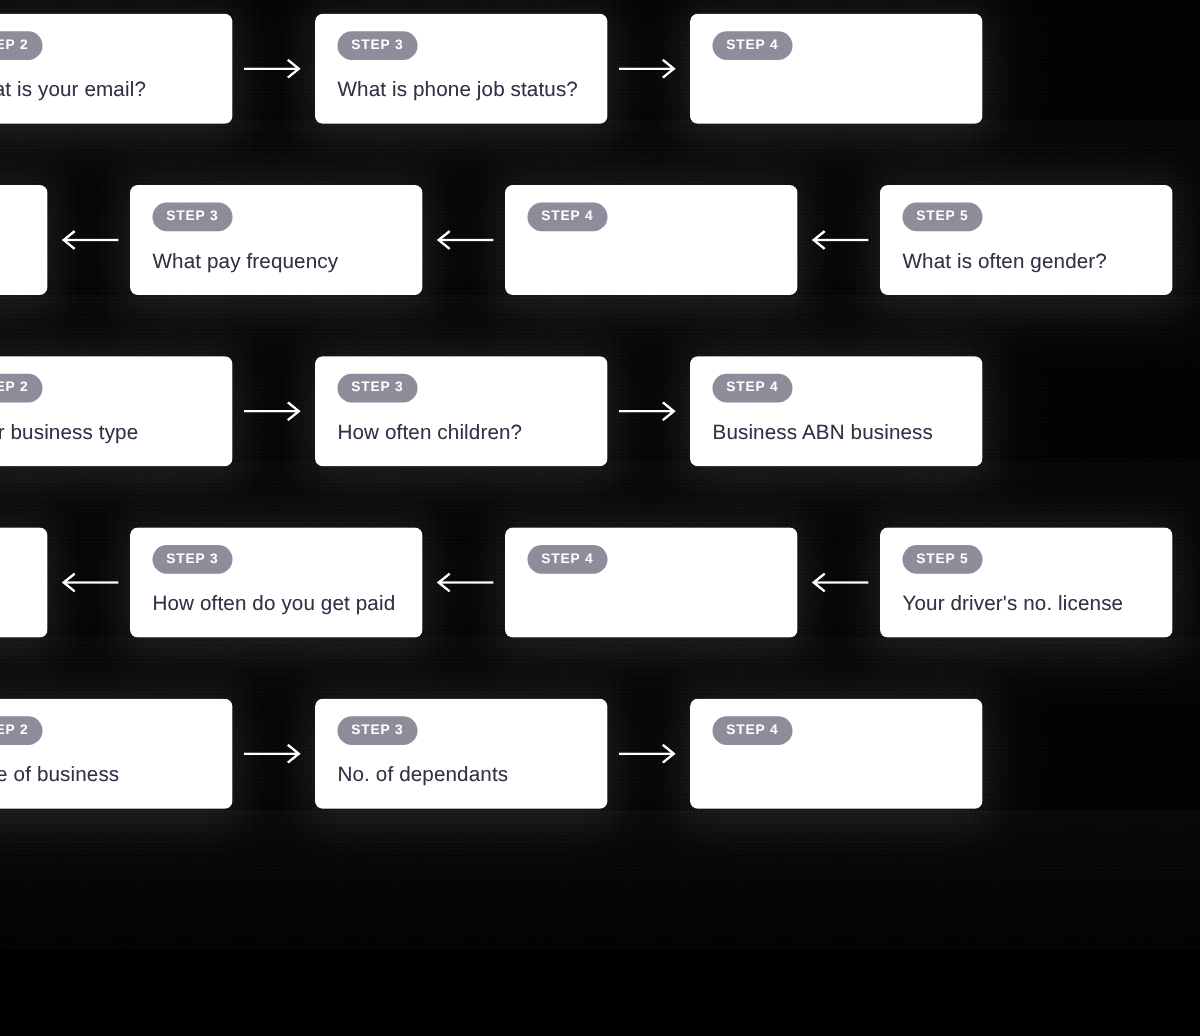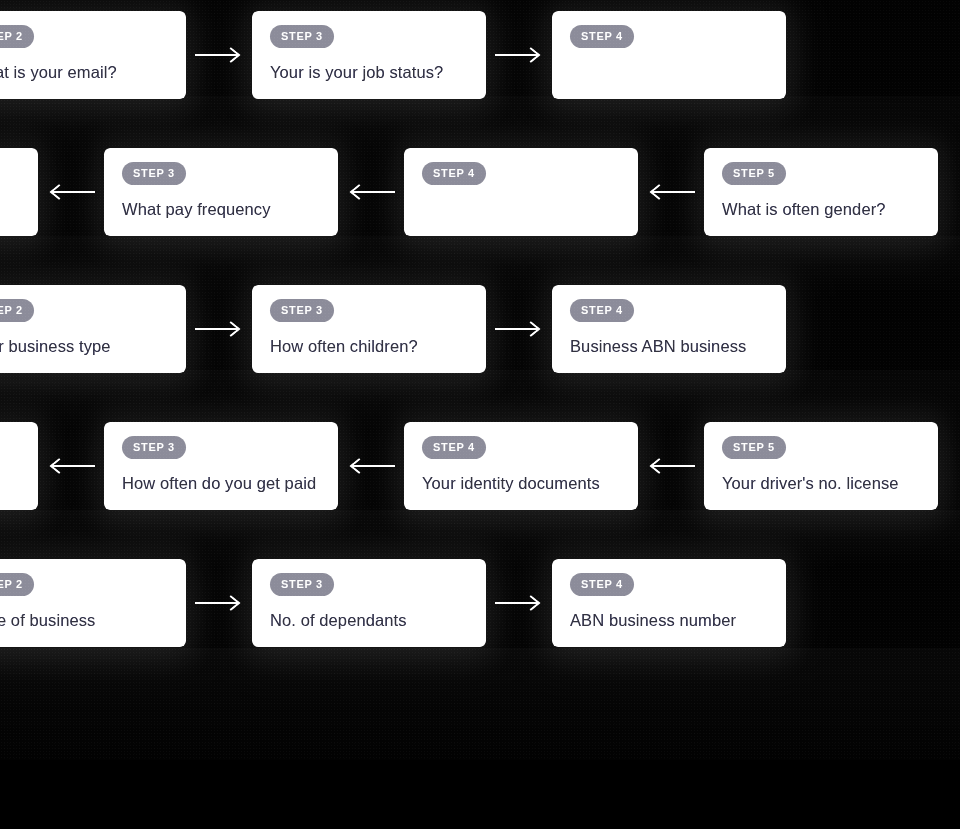--- a/index.html
+++ b/index.html
@@ -120,21 +120,21 @@
       <div class="card-title">What is your email?</div>
     </div>
     <div class="arrow">
       <svg width="48" height="16" viewBox="0 0 48 16" aria-hidden="true">
         <path d="M1 8 H42" stroke="#ffffff" stroke-width="2" fill="none" stroke-linecap="square"></path>
         <path d="M36 1.5 L44 8 L36 14.5" stroke="#ffffff" stroke-width="2.2" fill="none" stroke-linecap="square" stroke-linejoin="miter"></path>
       </svg>
     </div>
     <div class="card">
       <span class="badge">STEP 3</span>
-      <div class="card-title">Your is your job status?</div>
+      <div class="card-title">What is phone job status?</div>
     </div>
     <div class="arrow">
       <svg width="48" height="16" viewBox="0 0 48 16" aria-hidden="true">
         <path d="M1 8 H42" stroke="#ffffff" stroke-width="2" fill="none" stroke-linecap="square"></path>
         <path d="M36 1.5 L44 8 L36 14.5" stroke="#ffffff" stroke-width="2.2" fill="none" stroke-linecap="square" stroke-linejoin="miter"></path>
       </svg>
     </div>
     <div class="card">
       <span class="badge">STEP 4</span>
     </div>
@@ -219,21 +219,20 @@
       <div class="card-title">How often do you get paid</div>
     </div>
     <div class="arrow">
       <svg width="48" height="16" viewBox="0 0 48 16" aria-hidden="true">
         <path d="M6 8 H47" stroke="#ffffff" stroke-width="2" fill="none" stroke-linecap="square"></path>
         <path d="M12 1.5 L4 8 L12 14.5" stroke="#ffffff" stroke-width="2.2" fill="none" stroke-linecap="square" stroke-linejoin="miter"></path>
       </svg>
     </div>
     <div class="card">
       <span class="badge">STEP 4</span>
-      <div class="card-title">Your identity documents</div>
     </div>
     <div class="arrow">
       <svg width="48" height="16" viewBox="0 0 48 16" aria-hidden="true">
         <path d="M6 8 H47" stroke="#ffffff" stroke-width="2" fill="none" stroke-linecap="square"></path>
         <path d="M12 1.5 L4 8 L12 14.5" stroke="#ffffff" stroke-width="2.2" fill="none" stroke-linecap="square" stroke-linejoin="miter"></path>
       </svg>
     </div>
     <div class="card">
       <span class="badge">STEP 5</span>
       <div class="card-title">Your driver's no. license</div>
@@ -256,19 +255,18 @@
       <div class="card-title">No. of dependants</div>
     </div>
     <div class="arrow">
       <svg width="48" height="16" viewBox="0 0 48 16" aria-hidden="true">
         <path d="M1 8 H42" stroke="#ffffff" stroke-width="2" fill="none" stroke-linecap="square"></path>
         <path d="M36 1.5 L44 8 L36 14.5" stroke="#ffffff" stroke-width="2.2" fill="none" stroke-linecap="square" stroke-linejoin="miter"></path>
       </svg>
     </div>
     <div class="card">
       <span class="badge">STEP 4</span>
-      <div class="card-title">ABN business number</div>
     </div>
   </div>
 
   <div class="bg-noise" style="mix-blend-mode:overlay;opacity:0.55;"></div>
 
 </div>
 
 </body></html>

